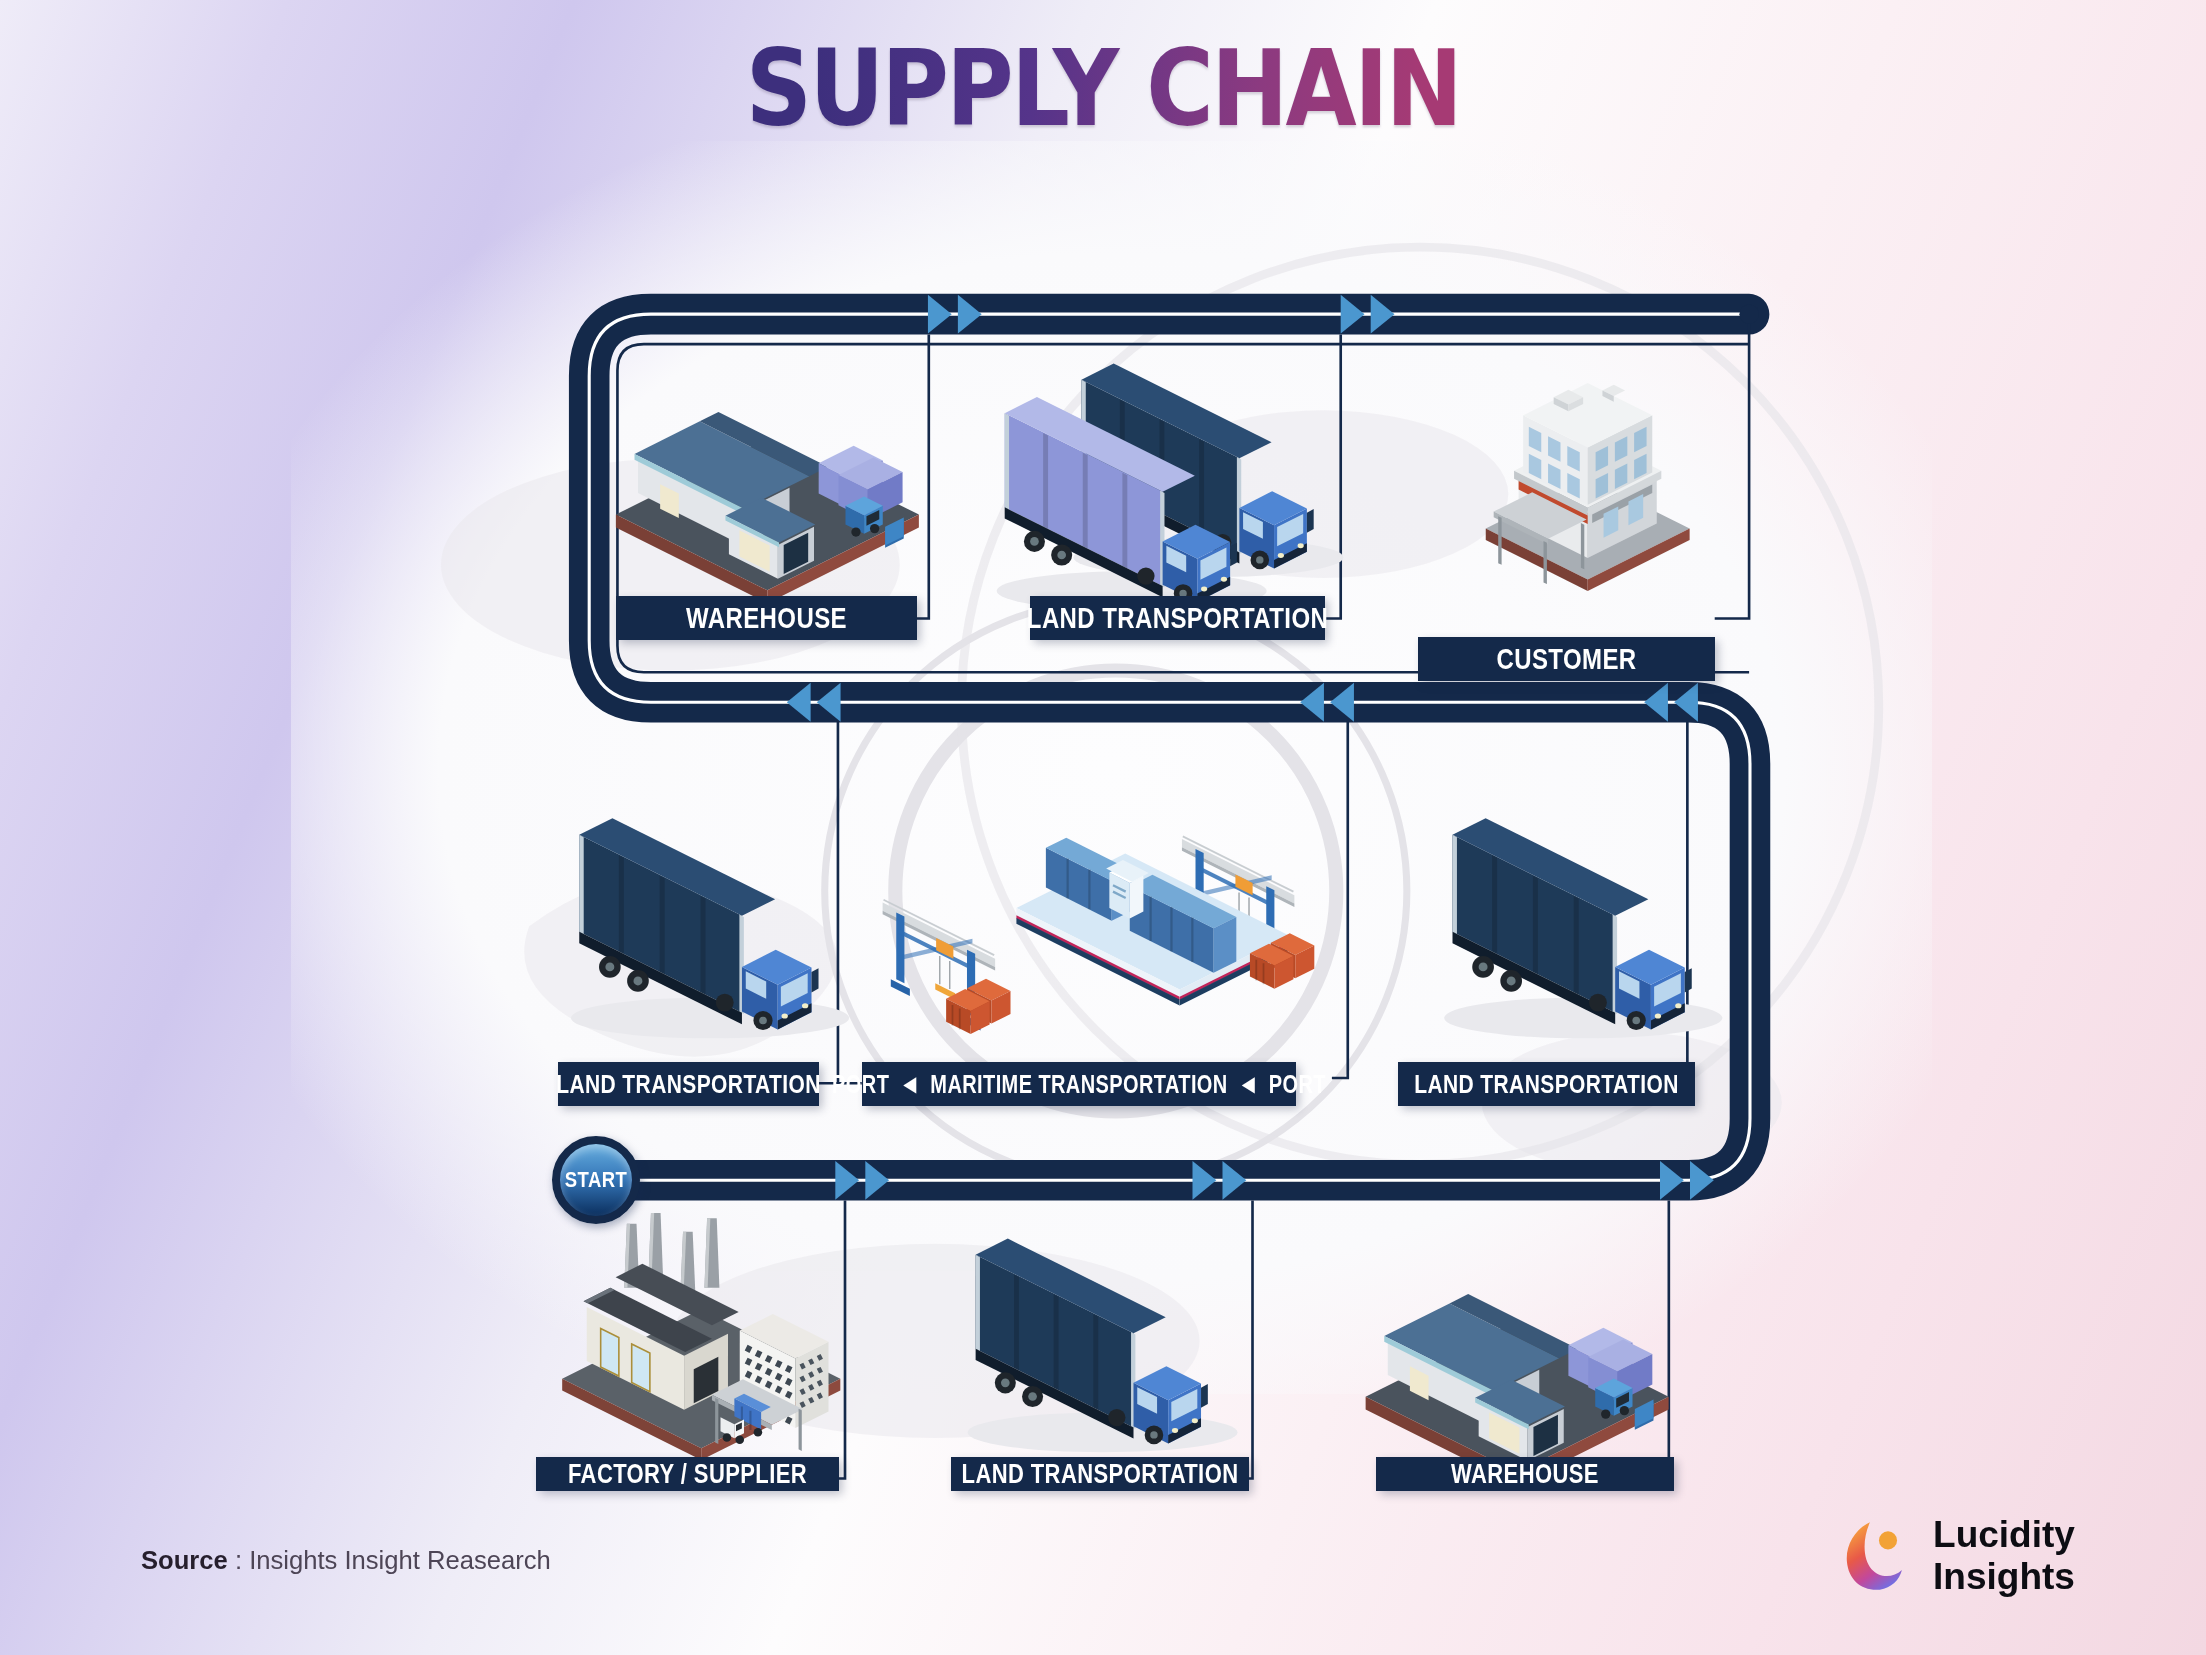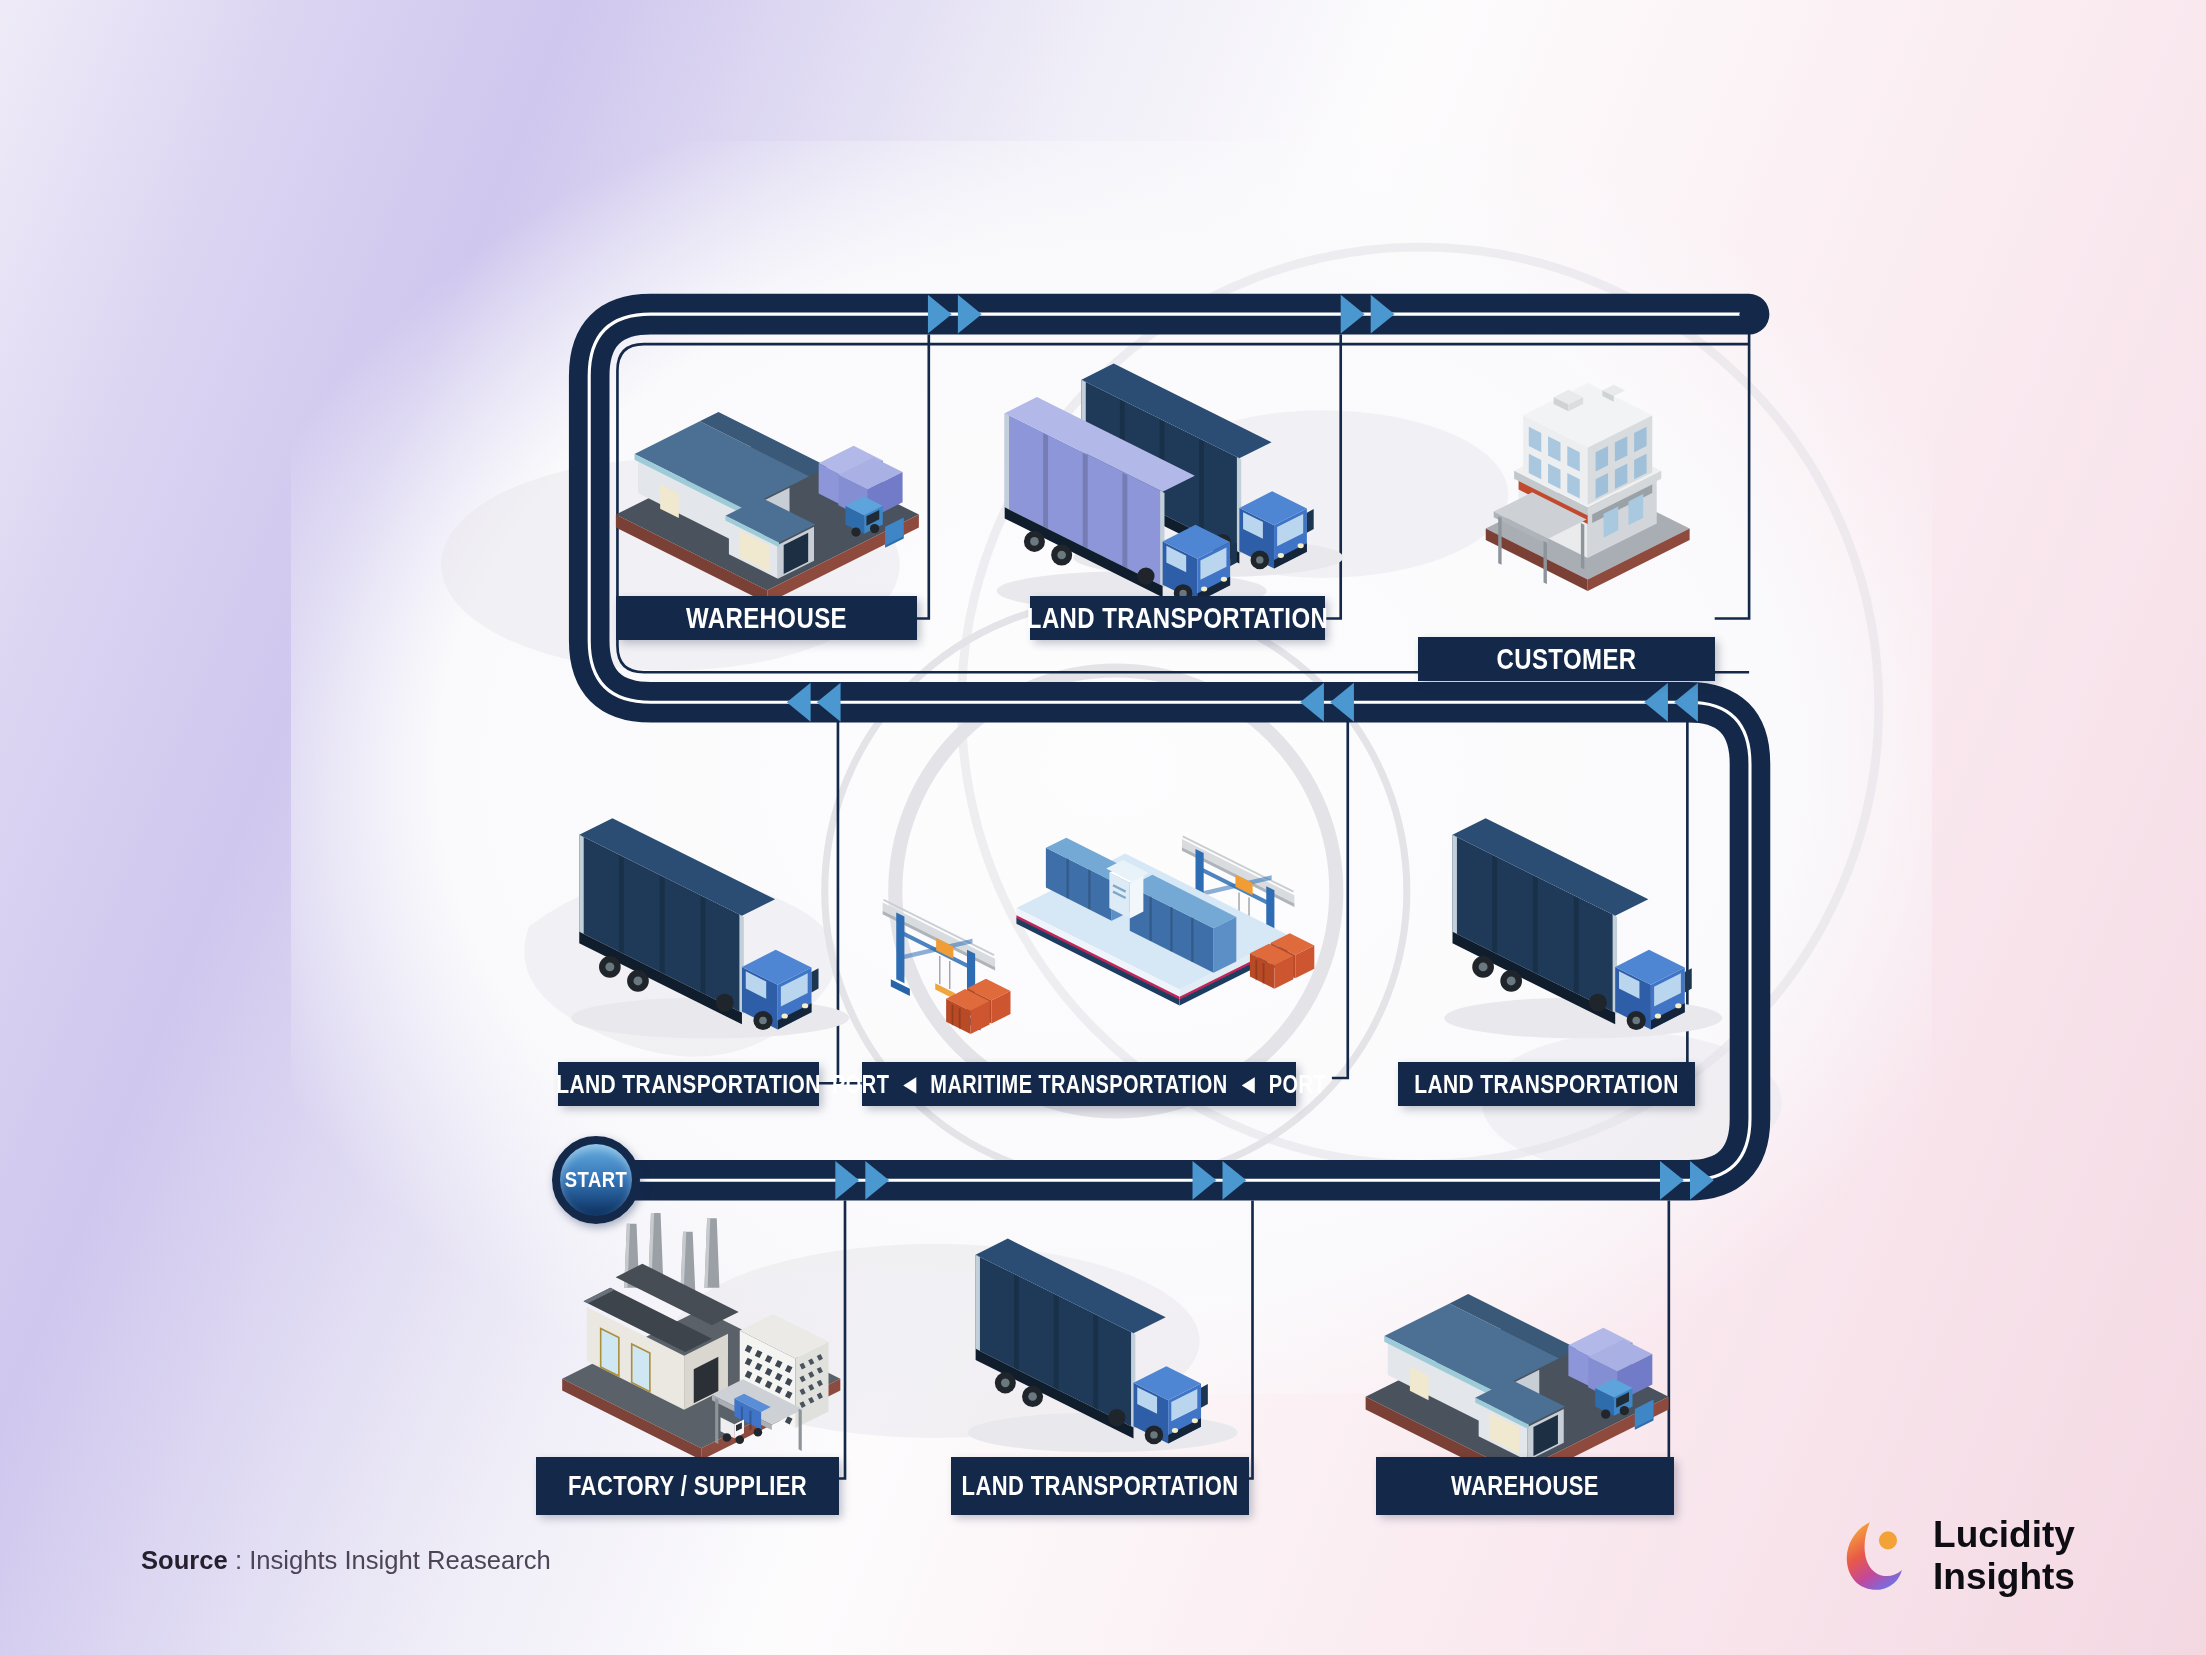--- a/index.html
+++ b/index.html
@@ -14,21 +14,21 @@
   .title span{display:inline-block;font-family:"DejaVu Sans",sans-serif;font-weight:bold;
     font-size:92px;letter-spacing:-2.6px;transform:scaleY(1.15);
     background:linear-gradient(92deg,#3d2f7d 10%,#55348a 40%,#8c3a80 72%,#a63a74 95%);
     -webkit-background-clip:text;background-clip:text;color:transparent;
     filter:drop-shadow(0 2.6px 0.9px rgba(40,20,60,.18));}
   
   .lbl{position:absolute;height:44px;background:#14294a;color:#fff;
     display:flex;align-items:center;justify-content:center;
     box-shadow:3.5px 4.4px 8.8px rgba(25,35,70,.28);}
   .lbl .t{font-size:24px;font-weight:bold;letter-spacing:0.4px;white-space:nowrap;transform:scaleY(1.25);}
-  .lbl.small{height:58px;}
+  .lbl.small{height:34px;}
   .port-inner{display:flex;align-items:center;gap:14px;transform:scaleY(1.25);white-space:nowrap;}
   .port-inner .t2{font-size:20px;font-weight:bold;letter-spacing:0.4px;}
   .port-inner .arr{font-size:17px;color:#ffffff;line-height:1;}
   
   .start{position:absolute;left:552px;top:1136px;width:88px;height:88px;border-radius:50%;
     box-sizing:border-box;border:8px solid #14294a;
     background:linear-gradient(180deg,#66aedf 0%,#3576b8 48%,#0b2f5e 100%);
     box-shadow:inset 0 4.4px 8px rgba(255,255,255,.35), 1.8px 3.5px 8.8px rgba(20,40,80,.35);
     display:flex;align-items:center;justify-content:center;}
   .start span{color:#fff;font-weight:bold;font-size:18.5px;letter-spacing:0.4px;transform:scaleY(1.2);}
@@ -297,20 +297,23 @@
     <use href="#truck" x="1118" y="438" width="330" height="260" style="--cSide:#8d96d8;--cTop:#b2b9e8"></use>
     <use href="#customer" x="1665" y="368" width="270" height="321"></use>
     <use href="#truck" x="635" y="915" width="340" height="268"></use>
     <use href="#port" x="980" y="875" width="540" height="329"></use>
     <use href="#truck" x="1625" y="915" width="340" height="268"></use>
     <use href="#factory" x="625" y="1375" width="340" height="285"></use>
     <use href="#truck" x="1085" y="1392" width="330" height="260"></use>
     <use href="#warehouse" x="1535" y="1385" width="370" height="304"></use>
   </svg>
 
+  <div class="title">
+    <span>SUPPLY CHAIN</span>
+  </div>
 
   <div class="lbl" style="left:616px;top:596px;width:301px;">
     <span class="t">WAREHOUSE</span>
   </div>
   <div class="lbl" style="left:1030px;top:596px;width:295px;">
     <span class="t">LAND TRANSPORTATION</span>
   </div>
   <div class="lbl" style="left:1418px;top:596px;width:297px;margin-top:41px;">
     <span class="t">CUSTOMER</span>
   </div>

